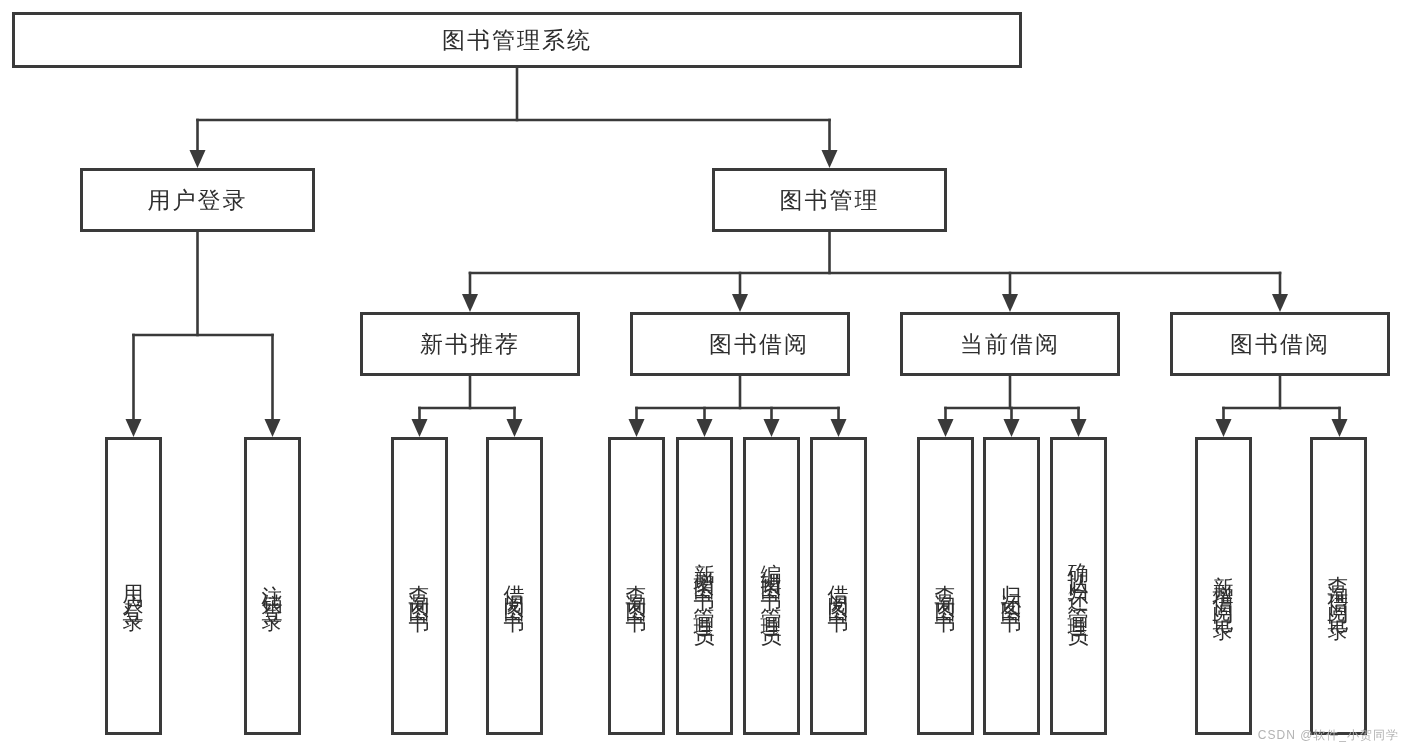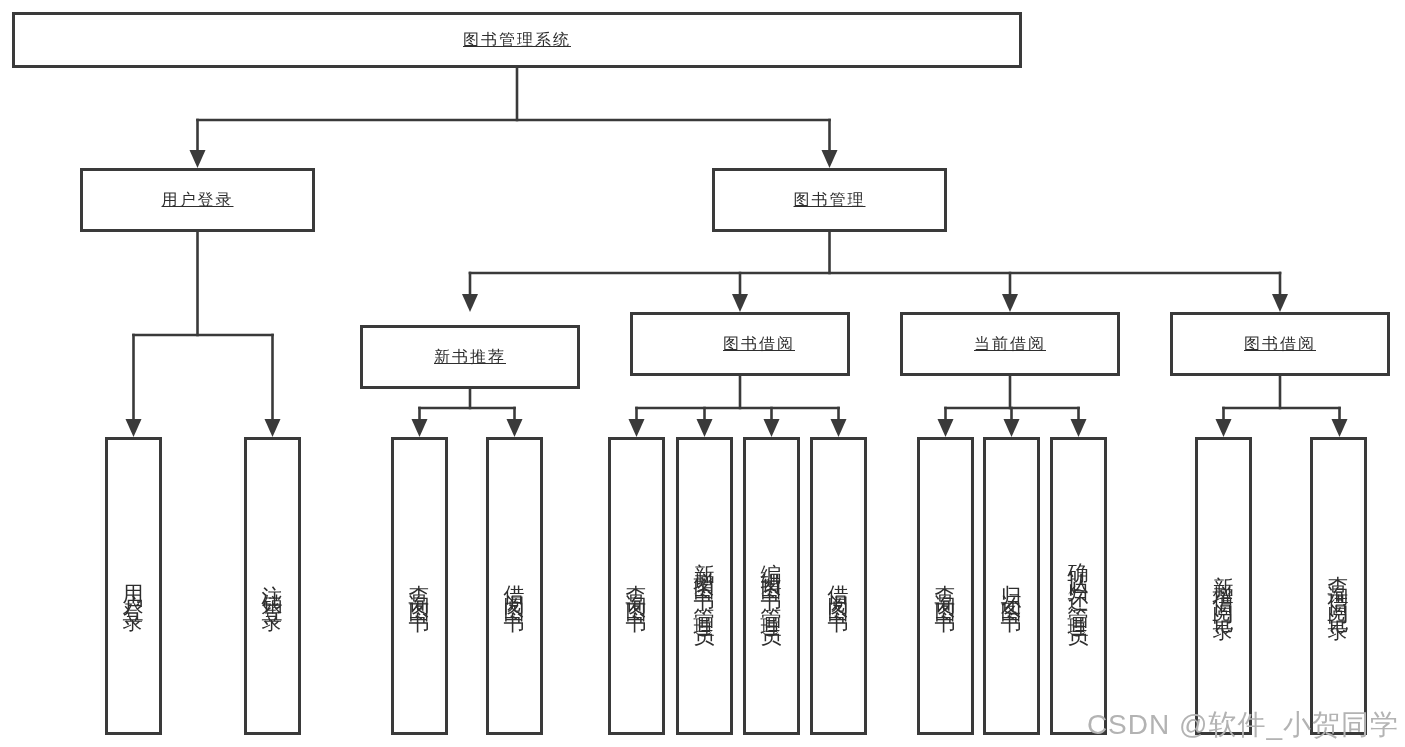--- a/index.html
+++ b/index.html
@@ -28,38 +28,37 @@
     box-sizing: border-box;
     background: #ffffff;
     border: 3px solid #3a3a3a;
     display: flex;
     align-items: center;
     justify-content: center;
     color: #2e2e2e;
     z-index: 2;
   }
   .box.h {
-    font-size: 16px;
+    font-size: 23px;
     letter-spacing: 2px;
     white-space: nowrap;
-    text-decoration: underline;
   }
   .box.v .vtext {
     writing-mode: vertical-rl;
     text-orientation: mixed;
     font-size: 21px;
     letter-spacing: 9px;
     line-height: 1.1;
     white-space: nowrap;
   }
   .watermark {
     position: absolute;
     right: 6px;
     bottom: 3px;
-    font-size: 28px;
+    font-size: 12px;
     letter-spacing: 1px;
     color: #b3b3b3;
     z-index: 5;
     white-space: nowrap;
   }
 </style>
 </head>
 <body>
 
 <div id="stage">
@@ -114,21 +113,21 @@
       <line x1="1223.5" y1="408" x2="1339.5" y2="408" stroke="#3a3a3a" stroke-width="2.6" stroke-linecap="square"></line>
       <line x1="1223.5" y1="408" x2="1223.5" y2="421" stroke="#3a3a3a" stroke-width="2.6" stroke-linecap="square"></line>
       <polygon points="1215.5,419 1231.5,419 1223.5,437" fill="#3a3a3a"></polygon>
       <line x1="1339.5" y1="408" x2="1339.5" y2="421" stroke="#3a3a3a" stroke-width="2.6" stroke-linecap="square"></line>
       <polygon points="1331.5,419 1347.5,419 1339.5,437" fill="#3a3a3a"></polygon>
     </svg>
   <div class="watermark">CSDN @软件_小贺同学</div>
 <div class="box h" style="left: 12px; top: 12px; width: 1010px; height: 56px;">图书管理系统</div>
     <div class="box h" style="left: 80px; top: 168px; width: 235px; height: 64px;">用户登录</div>
     <div class="box h" style="left: 712px; top: 168px; width: 235px; height: 64px; text-align: center;">图书管理</div>
-    <div class="box h" style="left: 360px; top: 312px; width: 220px; height: 64px; margin-top: 13px;">新书推荐</div>
+    <div class="box h" style="left: 360px; top: 312px; width: 220px; height: 64px;">新书推荐</div>
     <div class="box h" style="left: 630px; top: 312px; width: 220px; height: 64px; padding-left: 38px;">图书借阅</div>
     <div class="box h" style="left: 900px; top: 312px; width: 220px; height: 64px; text-align: right;">当前借阅</div>
     <div class="box h" style="left: 1170px; top: 312px; width: 220px; height: 64px;">图书借阅</div>
     <div class="box v" style="left: 105px; top: 437px; width: 57px; height: 298px;">
       <span class="vtext">用户登录</span>
     </div>
     <div class="box v" style="left: 244px; top: 437px; width: 57px; height: 298px;">
       <span class="vtext">注销登录</span>
     </div>
     <div class="box v" style="left: 391px; top: 437px; width: 57px; height: 298px;">

